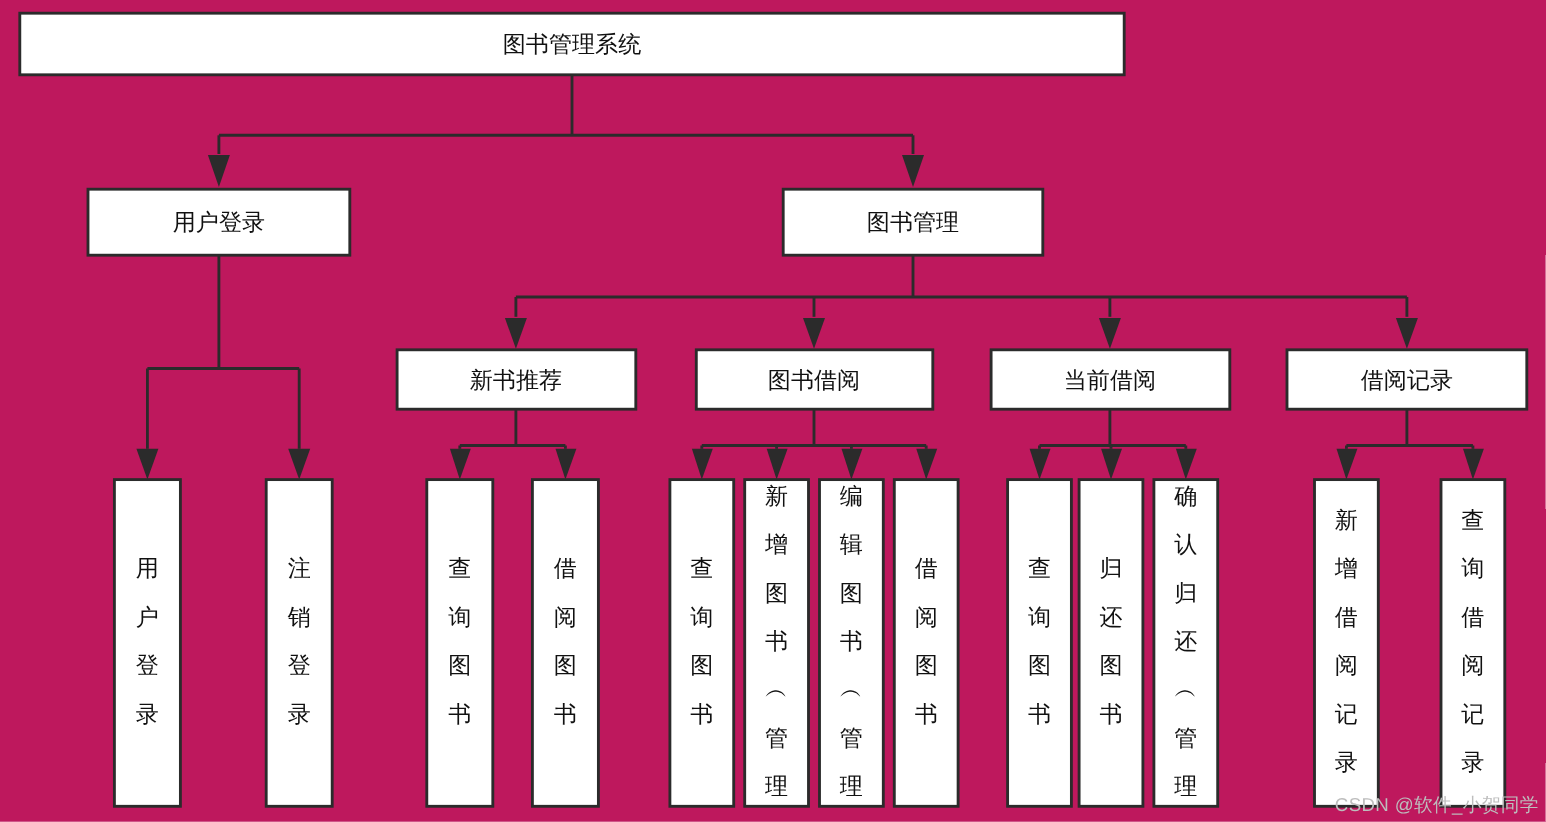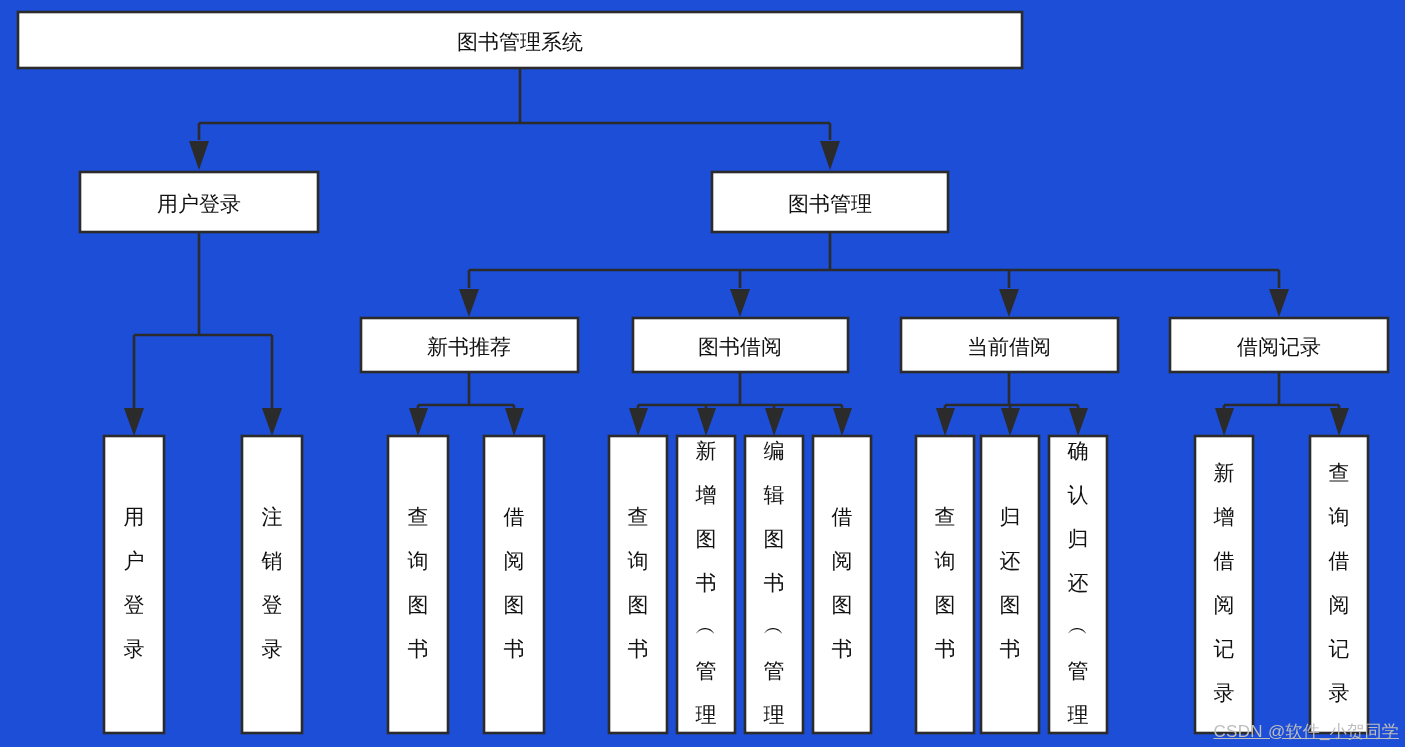--- a/index.html
+++ b/index.html
@@ -10,21 +10,21 @@
   body {
     width: 1405px;
     height: 747px;
     font-family: "Liberation Sans", sans-serif;
     overflow: hidden;
   }
   #chart-root {
     position: relative;
     width: 1405px;
     height: 747px;
-    background: #1d4ed8;
+    background: #be185d;
   }
   svg#diagram {
     position: absolute;
     left: 0;
     top: 0;
     width: 1405px;
     height: 747px;
     display: block;
   }
   .node-rect {
@@ -58,21 +58,20 @@
   .watermark {
     position: absolute;
     right: 6px;
     bottom: 4px;
     font-family: "Liberation Sans", sans-serif;
     font-size: 17px;
     color: #bdbdbd;
     white-space: nowrap;
     letter-spacing: 0.3px;
     pointer-events: none;
-    text-decoration: underline;
   }
 </style>
 </head>
 <body>
 
 <div id="chart-root">
 
   <svg id="diagram" viewBox="0 0 1405 747">
 
     <g>

